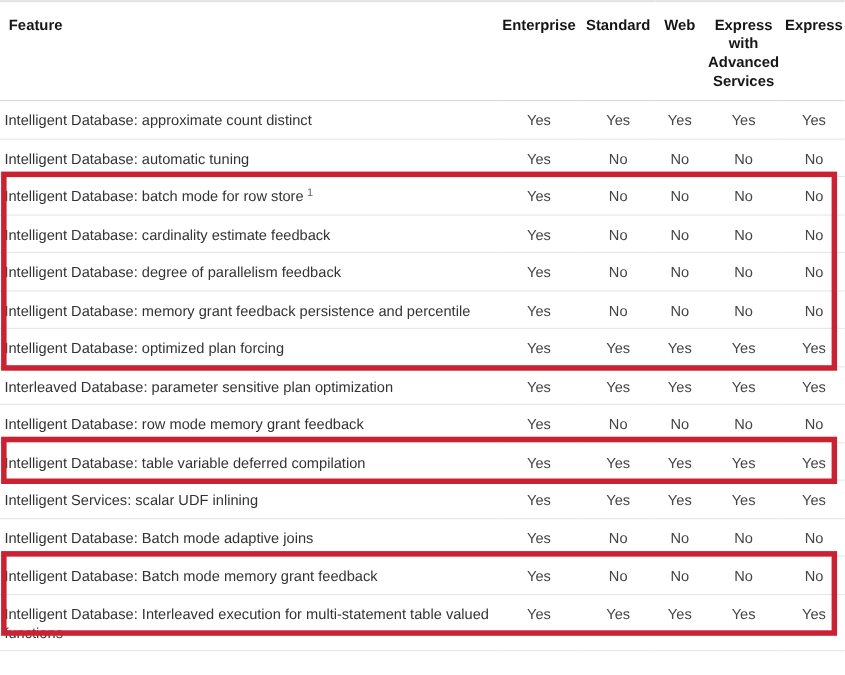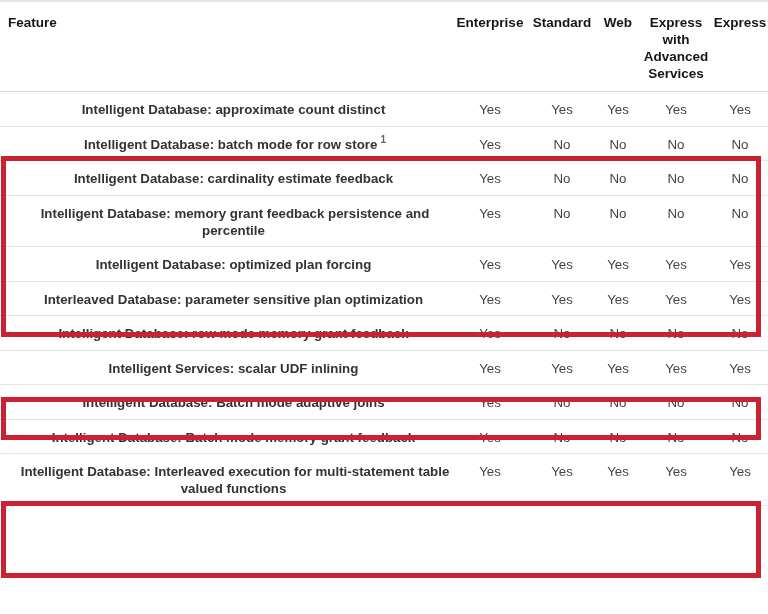--- a/index.html
+++ b/index.html
@@ -50,24 +50,23 @@
     max-width: 66px;
   }
   tbody td {
     font-size: 13.3px;
     line-height: 17px;
     vertical-align: top;
     padding: 9px 0 7.5px 0;
     border-bottom: 1px solid #e6e6e6;
   }
   td.feature-cell {
-    text-align: center;
-    padding-left: 18px;
+    text-align: left;
+    padding-left: 4px;
     color: #333333;
-    font-weight: bold;
   }
   td.value-cell {
     text-align: center;
     color: #444444;
   }
   sup.footnote {
     font-size: 10px;
     color: #5f6368;
     line-height: 0;
     margin-left: 3px;
@@ -108,36 +107,52 @@
     <tbody>
         <tr>
     <td class="feature-cell"><span>Intelligent Database: approximate count distinct</span><sup class="footnote"></sup></td>
     <td class="value-cell">Yes</td>
     <td class="value-cell">Yes</td>
     <td class="value-cell">Yes</td>
     <td class="value-cell">Yes</td>
     <td class="value-cell">Yes</td>
   </tr>
         <tr>
+    <td class="feature-cell"><span>Intelligent Database: automatic tuning</span><sup class="footnote"></sup></td>
+    <td class="value-cell">Yes</td>
+    <td class="value-cell">No</td>
+    <td class="value-cell">No</td>
+    <td class="value-cell">No</td>
+    <td class="value-cell">No</td>
+  </tr>
+        <tr>
     <td class="feature-cell"><span>Intelligent Database: batch mode for row store</span><sup class="footnote">1</sup></td>
     <td class="value-cell">Yes</td>
     <td class="value-cell">No</td>
     <td class="value-cell">No</td>
     <td class="value-cell">No</td>
     <td class="value-cell">No</td>
   </tr>
         <tr>
     <td class="feature-cell"><span>Intelligent Database: cardinality estimate feedback</span><sup class="footnote"></sup></td>
     <td class="value-cell">Yes</td>
     <td class="value-cell">No</td>
     <td class="value-cell">No</td>
     <td class="value-cell">No</td>
     <td class="value-cell">No</td>
   </tr>
         <tr>
+    <td class="feature-cell"><span>Intelligent Database: degree of parallelism feedback</span><sup class="footnote"></sup></td>
+    <td class="value-cell">Yes</td>
+    <td class="value-cell">No</td>
+    <td class="value-cell">No</td>
+    <td class="value-cell">No</td>
+    <td class="value-cell">No</td>
+  </tr>
+        <tr>
     <td class="feature-cell"><span>Intelligent Database: memory grant feedback persistence and percentile</span><sup class="footnote"></sup></td>
     <td class="value-cell">Yes</td>
     <td class="value-cell">No</td>
     <td class="value-cell">No</td>
     <td class="value-cell">No</td>
     <td class="value-cell">No</td>
   </tr>
         <tr>
     <td class="feature-cell"><span>Intelligent Database: optimized plan forcing</span><sup class="footnote"></sup></td>
     <td class="value-cell">Yes</td>
@@ -154,20 +169,28 @@
     <td class="value-cell">Yes</td>
     <td class="value-cell">Yes</td>
   </tr>
         <tr>
     <td class="feature-cell"><span>Intelligent Database: row mode memory grant feedback</span><sup class="footnote"></sup></td>
     <td class="value-cell">Yes</td>
     <td class="value-cell">No</td>
     <td class="value-cell">No</td>
     <td class="value-cell">No</td>
     <td class="value-cell">No</td>
+  </tr>
+        <tr>
+    <td class="feature-cell"><span>Intelligent Database: table variable deferred compilation</span><sup class="footnote"></sup></td>
+    <td class="value-cell">Yes</td>
+    <td class="value-cell">Yes</td>
+    <td class="value-cell">Yes</td>
+    <td class="value-cell">Yes</td>
+    <td class="value-cell">Yes</td>
   </tr>
         <tr>
     <td class="feature-cell"><span>Intelligent Services: scalar UDF inlining</span><sup class="footnote"></sup></td>
     <td class="value-cell">Yes</td>
     <td class="value-cell">Yes</td>
     <td class="value-cell">Yes</td>
     <td class="value-cell">Yes</td>
     <td class="value-cell">Yes</td>
   </tr>
         <tr>

